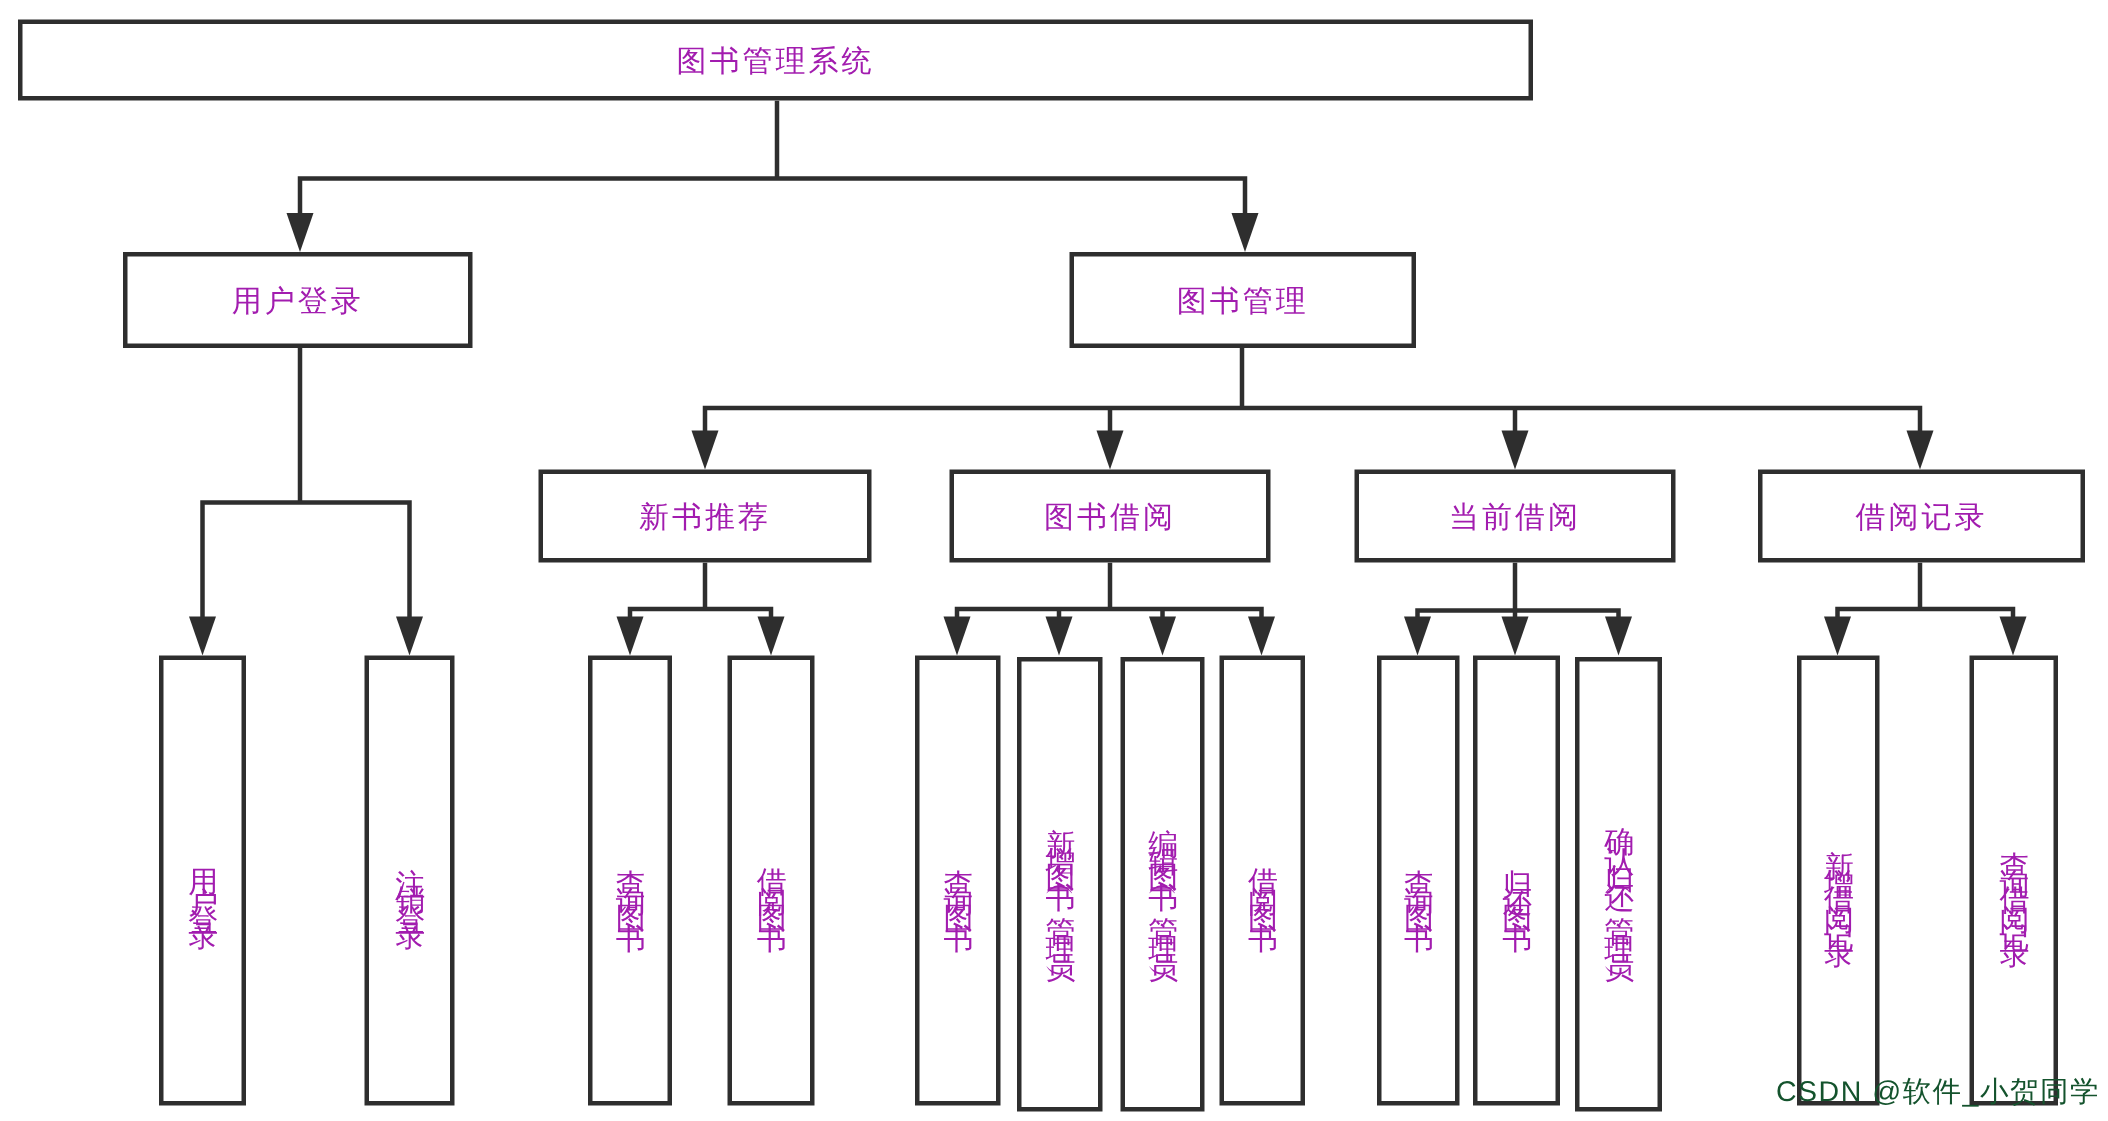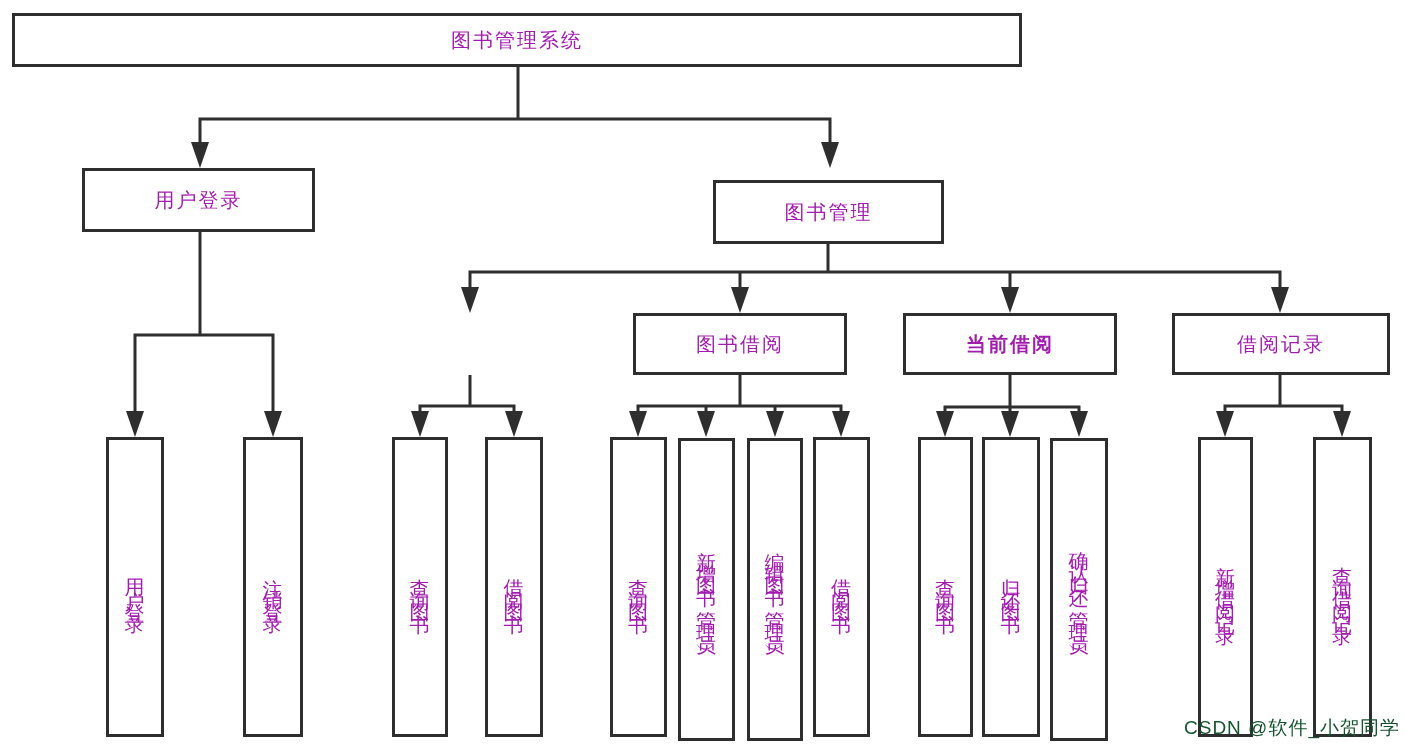--- a/index.html
+++ b/index.html
@@ -98,28 +98,31 @@
     </g>
   </svg>
 
   <div class="node hnode" style="left:12px;top:13px;width:1010px;height:54px;">
     <span>图书管理系统</span>
   </div>
 
   <div class="node hnode" style="left:82px;top:168px;width:233px;height:64px;">
     <span>用户登录</span>
   </div>
-  <div class="node hnode" style="left:713px;top:180px;width:231px;height:64px;">
+  <div class="node hnode" style="left:713px;top:168px;width:231px;height:64px;">
     <span>图书管理</span>
   </div>
 
+  <div class="node hnode" style="left:359px;top:313px;width:222px;height:62px;">
+    <span>新书推荐</span>
+  </div>
   <div class="node hnode" style="left:633px;top:313px;width:214px;height:62px;">
     <span>图书借阅</span>
   </div>
-  <div class="node hnode" style="left:903px;top:313px;width:214px;height:62px;font-weight:bold;">
+  <div class="node hnode" style="left:903px;top:313px;width:214px;height:62px;">
     <span>当前借阅</span>
   </div>
   <div class="node hnode" style="left:1172px;top:313px;width:218px;height:62px;">
     <span>借阅记录</span>
   </div>
 
   <div class="node vnode" style="left:106px;top:437px;width:58px;height:300px;">
     <span class="vtext">用户登录</span>
   </div>
   <div class="node vnode" style="left:243px;top:437px;width:60px;height:300px;">

